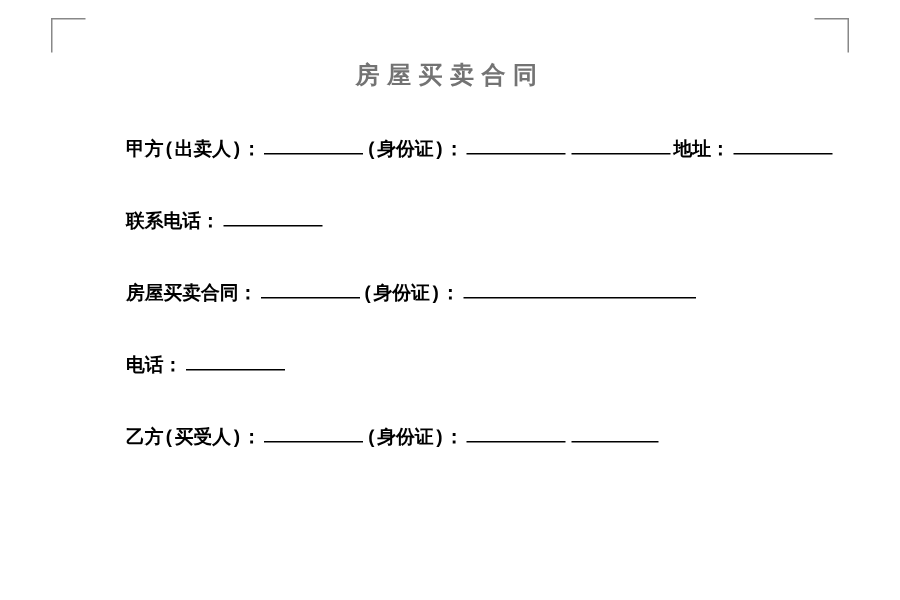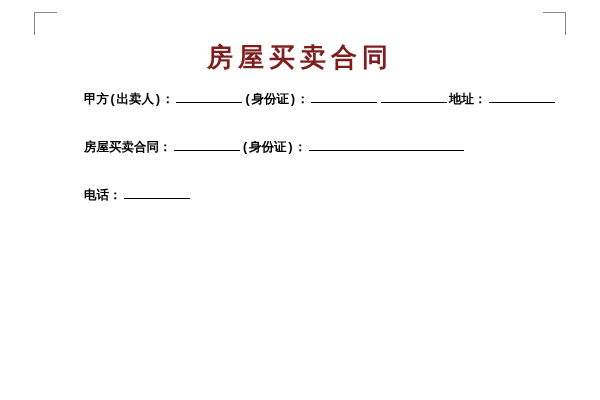--- a/index.html
+++ b/index.html
@@ -36,24 +36,24 @@
     top: 12px;
     border-right: 1px solid #888;
     border-top: 1px solid #888;
   }
   .doc-title {
     position: absolute;
     left: 0;
     right: 0;
     top: 40px;
     text-align: center;
-    font-size: 26px;
+    font-size: 16px;
     font-weight: bold;
     letter-spacing: 5px;
-    color: #7f1d1d;
+    color: #737373;
     font-family: "DejaVu Sans", "Liberation Sans", sans-serif;
   }
   .body-area {
     position: absolute;
     left: 40px;
     right: 40px;
     top: 88px;
   }
   .para {
     font-size: 12.5px;
@@ -85,17 +85,19 @@
 
 <div class="page">
 
   <div class="mark tl"></div>
   <div class="mark tr"></div>
 
   <div class="doc-title">房屋买卖合同</div>
 
   <div class="body-area">
     <div class="para" id="p0"><span class="indent"></span><span class="nowrap">甲方(出卖人)：</span><span class="blank b-md"></span><span class="nowrap">(身份证)：</span><span class="blank b-md"></span><span class="blank b-md"></span><span class="nowrap">地址：</span><span class="blank b-md"></span></div>
+    <div class="para" id="p1"><span class="indent"></span><span class="nowrap">联系电话：</span><span class="blank b-md"></span></div>
     <div class="para" id="p2"><span class="indent"></span><span class="nowrap">房屋买卖合同：</span><span class="blank b-md"></span><span class="nowrap">(身份证)：</span><span class="blank b-xl"></span></div>
     <div class="para" id="p3"><span class="indent"></span><span class="nowrap">电话：</span><span class="blank b-md"></span></div>
+    <div class="para" id="p4"><span class="indent"></span><span class="nowrap">乙方(买受人)：</span><span class="blank b-md"></span><span class="nowrap">(身份证)：</span><span class="blank b-md"></span><span class="blank b-sm"></span></div>
   </div>
 
 </div>
 
 </body></html>

